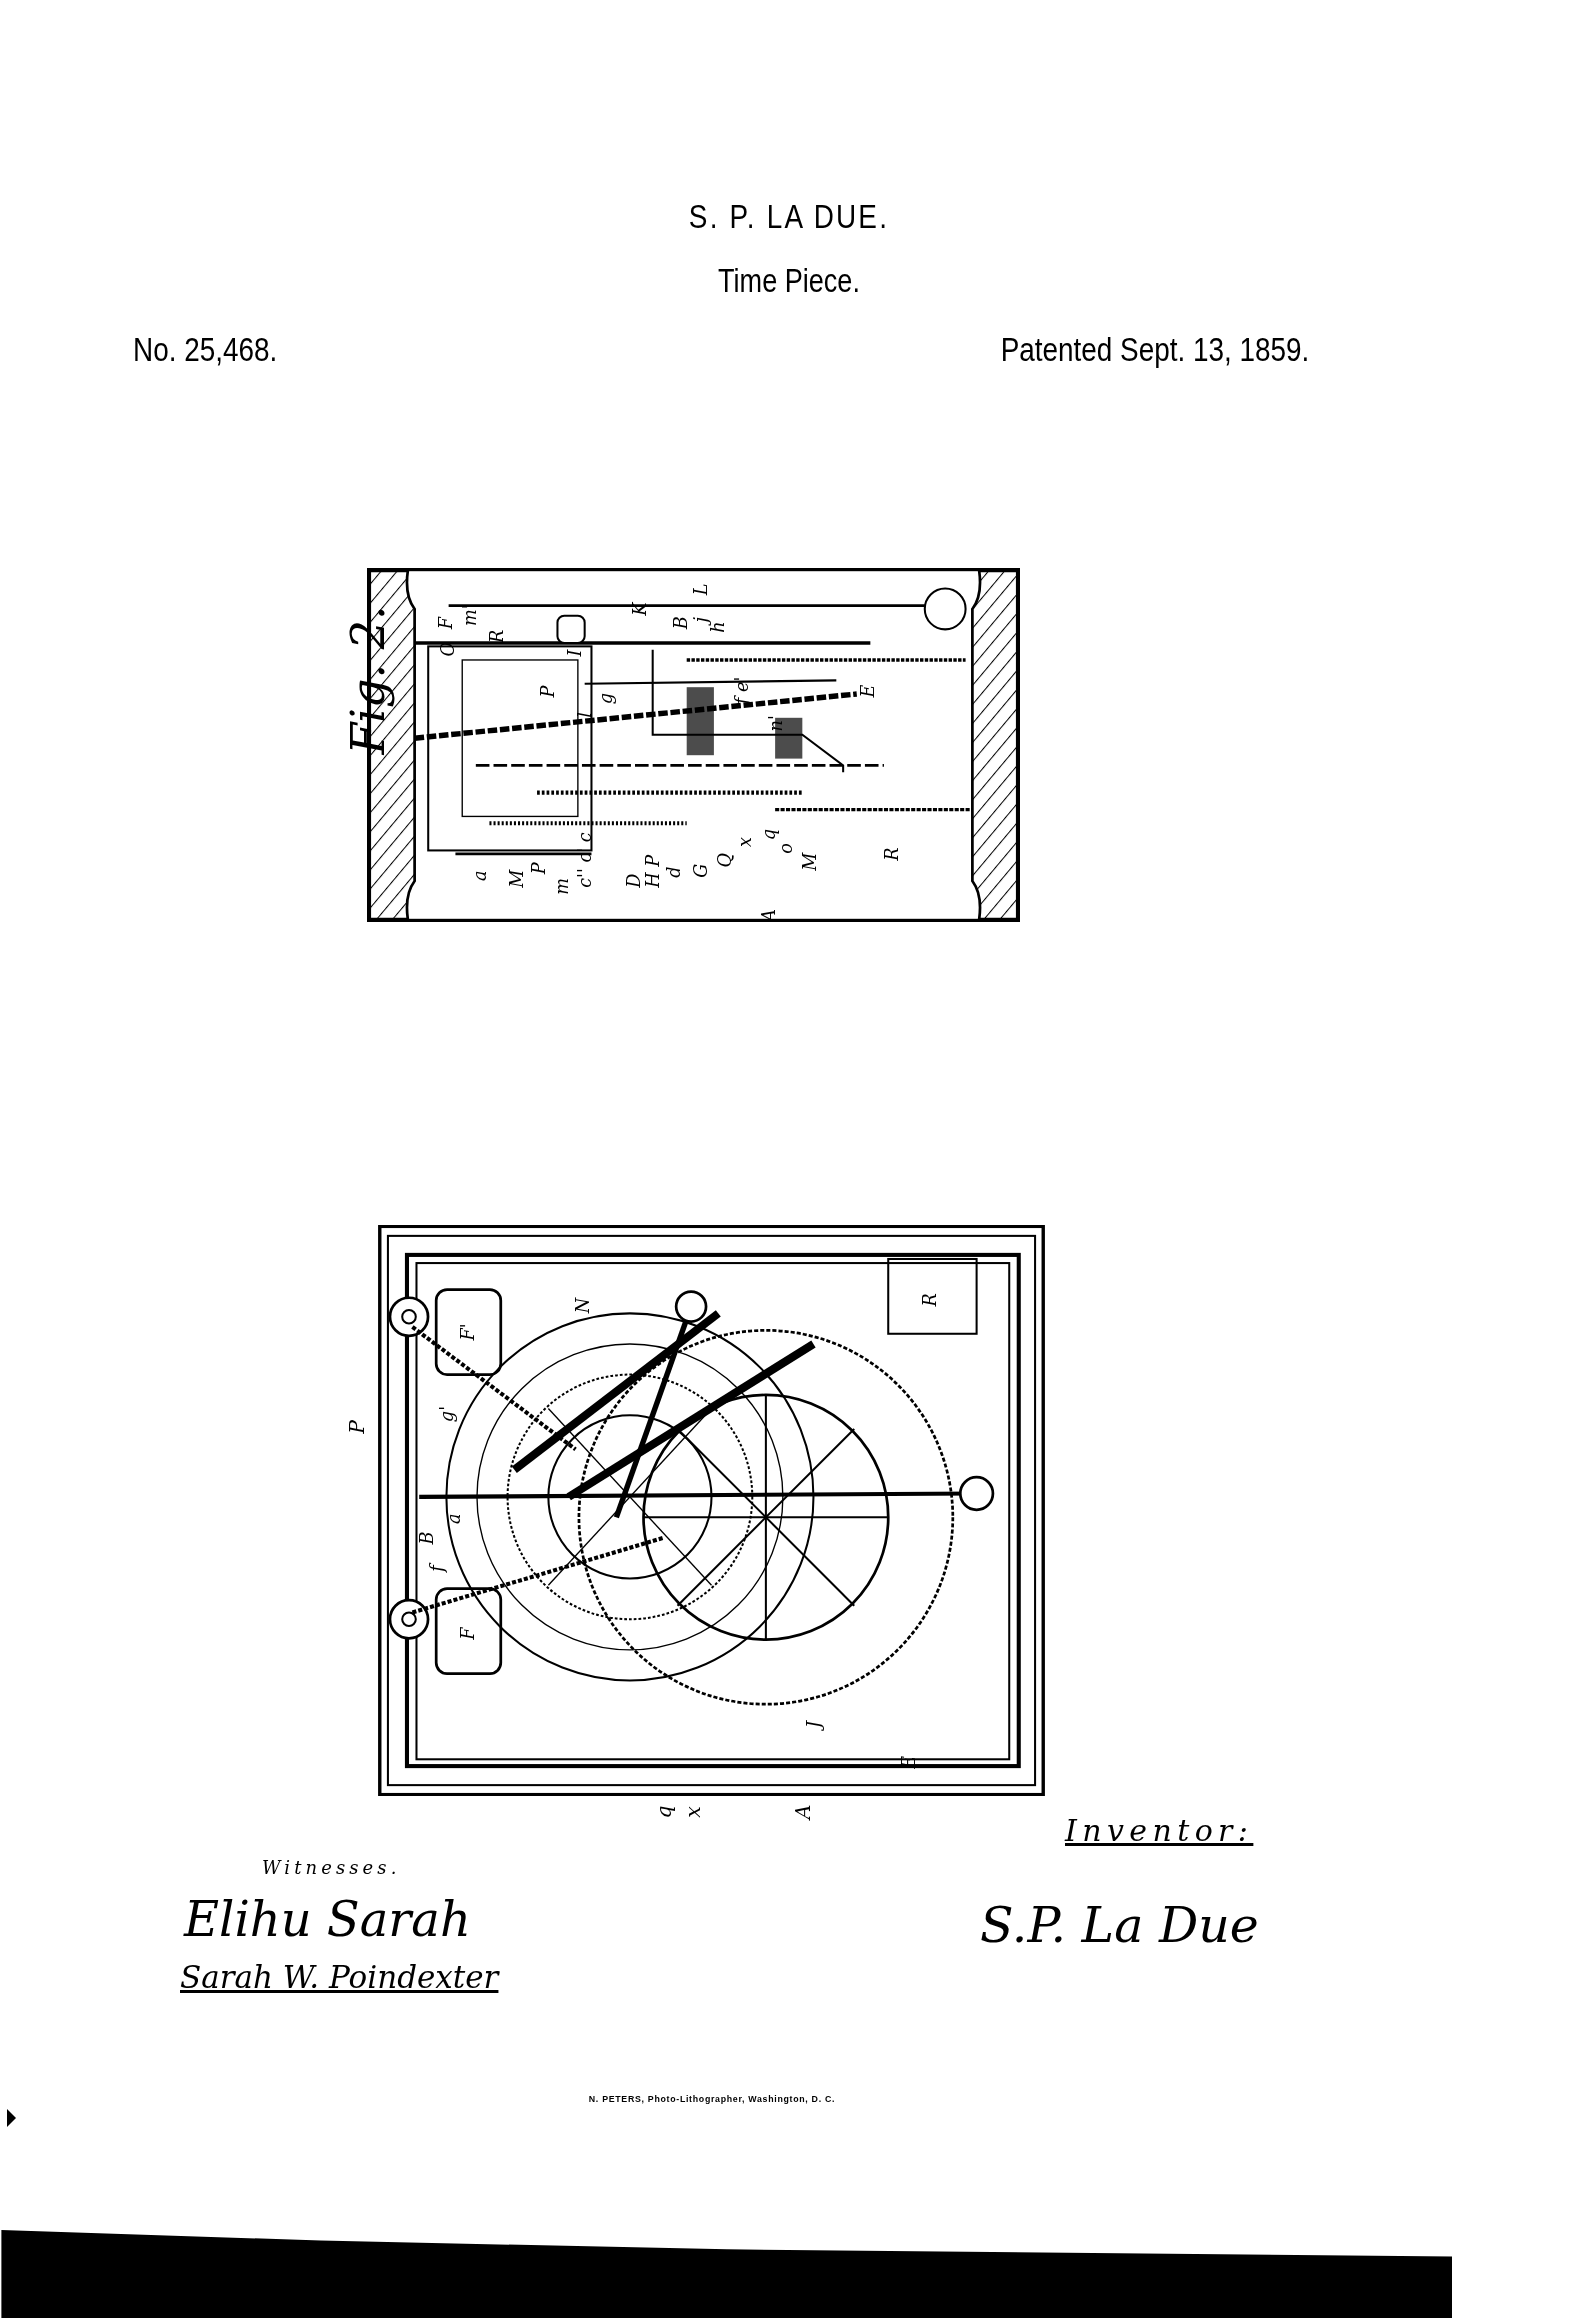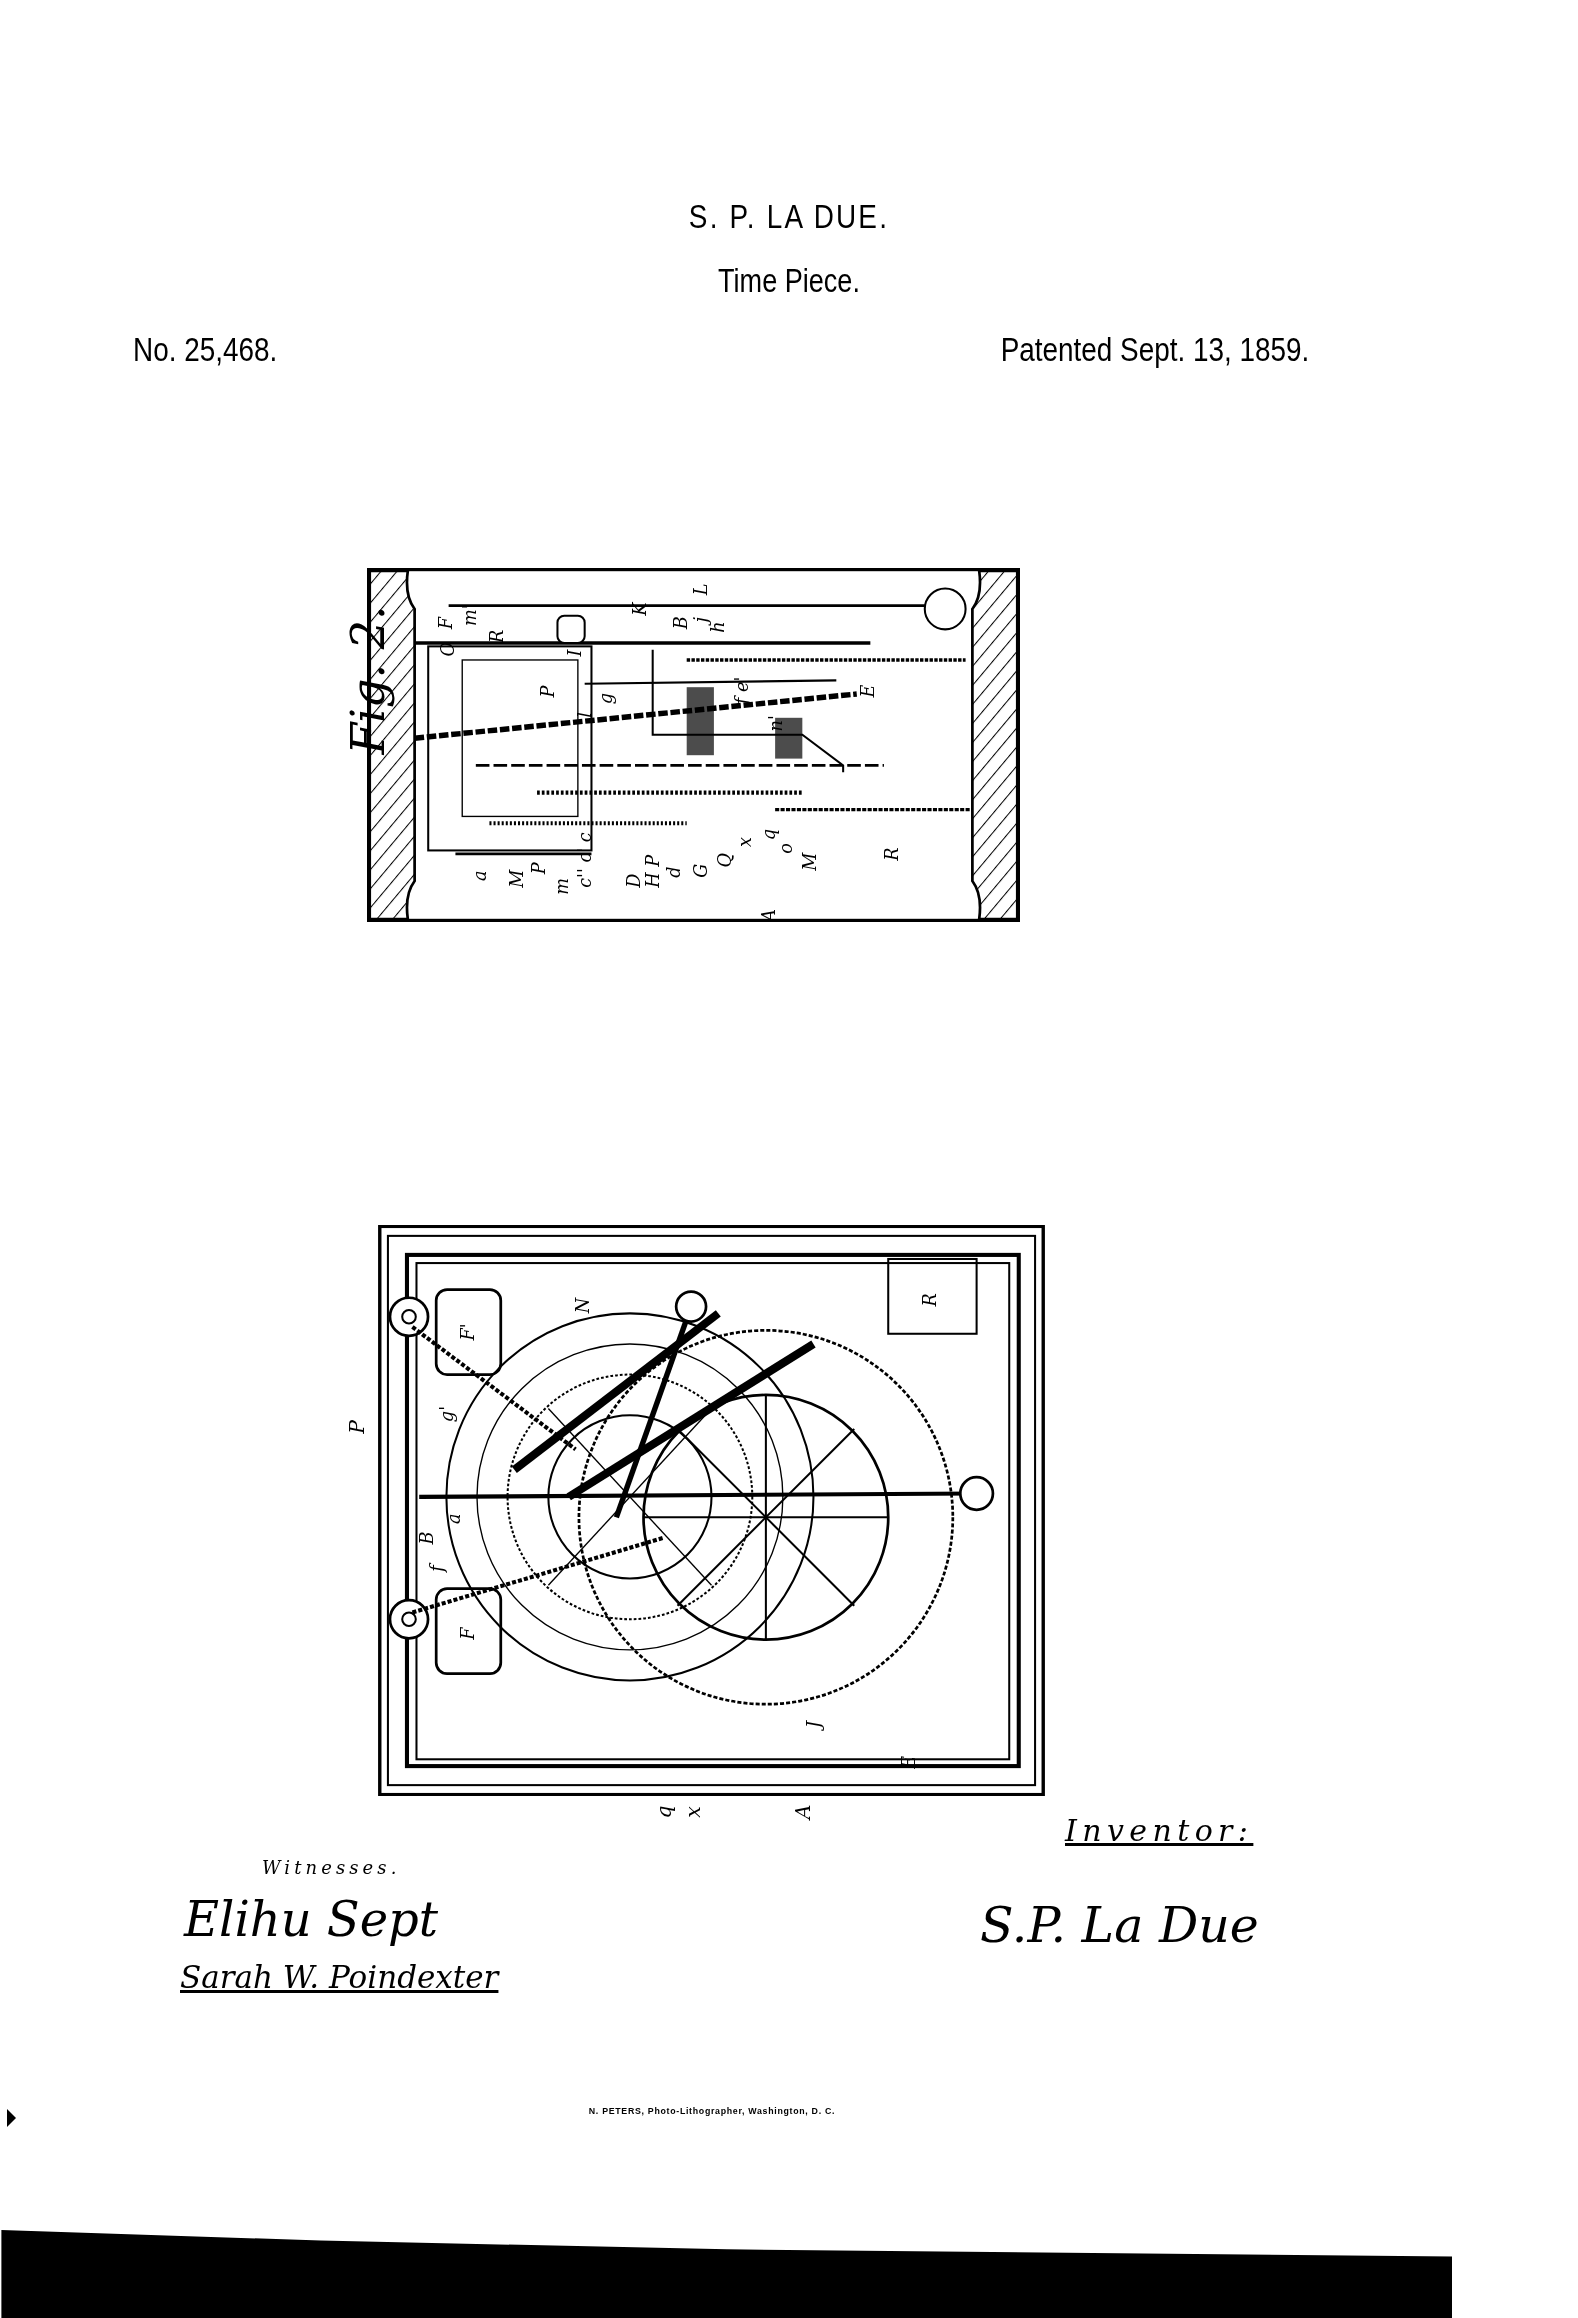--- a/index.html
+++ b/index.html
@@ -12,21 +12,21 @@
     #patent-date { right: 269px; top: 330px; font-size: 34px; transform: scaleX(0.82); transform-origin: right top; }
     .fig { position: absolute; }
     .fig svg { display: block; }
     #fig-label { left: 293px; top: 653px; font-family: "DejaVu Serif", serif; font-style: italic; font-size: 46px; transform: rotate(-90deg); transform-origin: center; }
     .script { font-family: "DejaVu Serif", serif; font-style: italic; }
     #witnesses-label { left: 262px; top: 1857px; font-size: 18px; letter-spacing: 4.1px; }
     #witness-1 { left: 184px; top: 1891px; font-size: 48px; }
     #witness-2 { left: 180px; top: 1959px; font-size: 31px; text-decoration: underline; }
     #inventor-label { left: 1065px; top: 1813px; font-size: 30px; letter-spacing: 5.4px; text-decoration: underline; }
     #inventor-signature { left: 980px; top: 1857px; font-size: 49px; margin-top: 40px; }
-    #lithographer { left: 0; width: 1424px; top: 2094px; text-align: center; font-size: 8.8px; font-weight: bold; letter-spacing: 0.7px; margin-top: 12px; }
+    #lithographer { left: 0; width: 1424px; top: 2094px; text-align: center; font-size: 8.8px; font-weight: bold; letter-spacing: 0.7px; }
     #bottom-bar { left: 1.4px; top: 2230px; width: 1451px; height: 88px; background: #000; clip-path: polygon(0 0, 22% 12%, 50% 22%, 100% 30%, 100% 100%, 0 100%); }
     #edge-marker { left: 6.8px; top: 2109px; width: 0; height: 0; border-top: 9.5px solid transparent; border-bottom: 9.5px solid transparent; border-left: 9.5px solid #000; }
     .lbl { font-family: "DejaVu Serif", serif; font-style: italic; font-size: 26px; fill: #000; }
   </style>
 </head>
 <body>
 
 <div id="inventor-name" class="abs title">S. P. LA DUE.</div>
 <div id="invention-title" class="abs title">Time Piece.</div>
 <div id="patent-no" class="abs">No. 25,468.</div>
@@ -154,21 +154,21 @@
     <text class="lbl" transform="translate(790,800) rotate(-90)">E</text>
   </svg>
 </div>
 
 <div class="abs script" style="left:657px; top:1800px; font-size:20.4px; transform:rotate(-90deg);">q</div>
 <div class="abs script" style="left:687px; top:1800px; font-size:20.4px; transform:rotate(-90deg);">x</div>
 <div class="abs script" style="left:796px; top:1800px; font-size:20.4px; transform:rotate(-90deg);">A</div>
 <div class="abs script" style="left:350px; top:1415px; font-size:20.4px; transform:rotate(-90deg);">P</div>
 
 <div id="witnesses-label" class="abs script">Witnesses.</div>
-<div id="witness-1" class="abs script">Elihu Sept</div>
+<div id="witness-1" class="abs script">Elihu Sarah</div>
 <div id="witness-2" class="abs script">Sarah W. Poindexter</div>
 <div id="inventor-label" class="abs script">Inventor:</div>
 <div id="inventor-signature" class="abs script">S.P. La Due</div>
 
 <div id="lithographer" class="abs">N. PETERS, Photo-Lithographer, Washington, D. C.</div>
 <div id="edge-marker" class="abs"></div>
 <div id="bottom-bar" class="abs"></div>
 
 
 </body></html>

